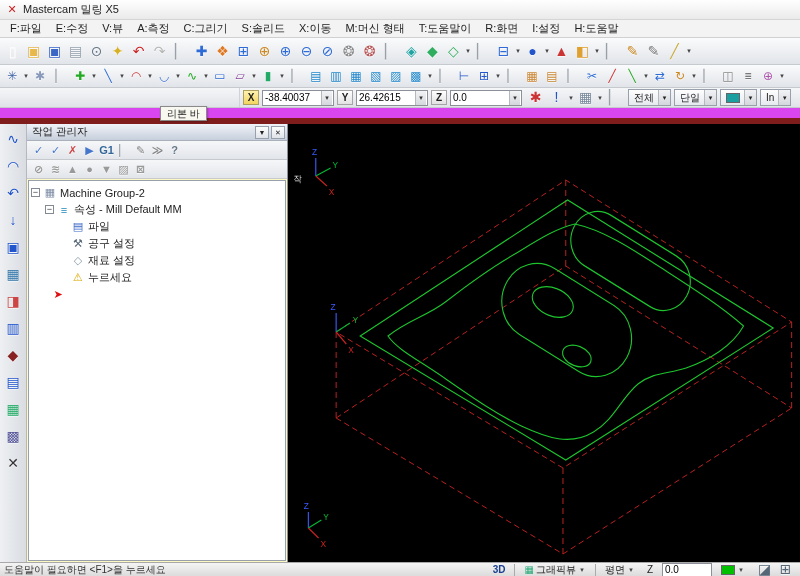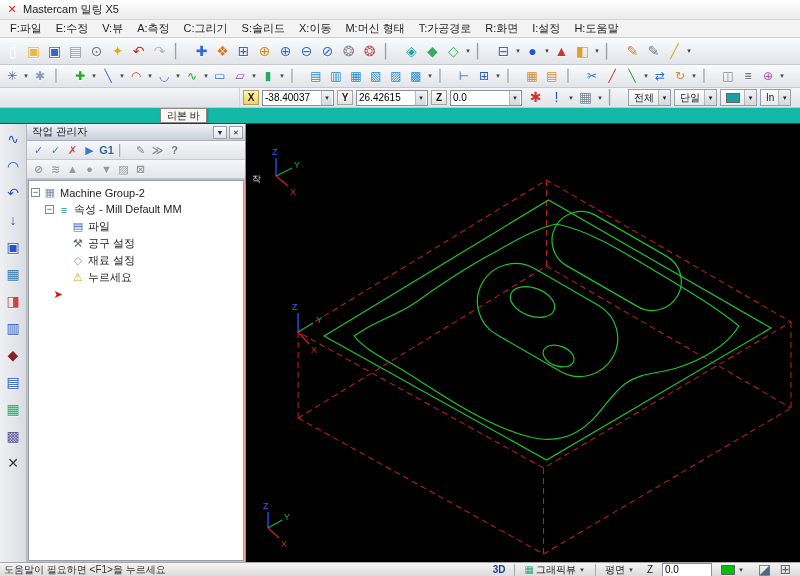--- a/index.html
+++ b/index.html
@@ -30,30 +30,30 @@
   .axis-btn.plain{background:linear-gradient(#ffffff,#e2e2e2);border-color:#a5a5a5}
   .coord-field{display:flex;align-items:center;background:#fff;border:1px solid #8c9099;height:16px;width:72px;flex:none}
   .coord-field input{border:none;outline:none;width:58px;font-size:10px;height:13px;padding:0 2px;font-family:inherit}
   .coord-field .dd2{width:11px;height:14px;background:linear-gradient(#f2f3f5,#d4d7dc);border-left:1px solid #b5b8bd;font-size:7px;text-align:center;line-height:14px;color:#333}
   .cb-icons{display:flex;align-items:center}
   .combo{display:flex;align-items:center;height:17px;border:1px solid #98a0ac;background:linear-gradient(#fefefe,#e6e9ee);font-size:10px;padding-left:5px;flex:none}
   .combo .dd2{width:12px;height:15px;margin-left:4px;background:linear-gradient(#f2f3f5,#d4d7dc);border-left:1px solid #b5b8bd;font-size:7px;text-align:center;line-height:15px}
   .swatch{width:14px;height:10px;border:1px solid #666;flex:none}
 
   
-  .ribbonrow{height:16px;background:#14b8a6;border-bottom:1px solid #7f1d1d;display:flex;align-items:center}
+  .ribbonrow{height:16px;background:#d946ef;border-bottom:6px solid #7f1d1d;display:flex;align-items:center}
   .ribbon-tip{margin-left:160px;background:#f8f8f0;border:1px solid #8a8a8a;padding:0 6px;font-size:10px;height:15px;line-height:14px;box-shadow:1px 1px 2px rgba(0,0,0,.25)}
 
   
   .main{height:438px;display:flex}
   .leftbar{width:27px;background:linear-gradient(90deg,#eef0f3,#d9dce1);border-right:1px solid #b5b9bf;display:flex;flex-direction:column;align-items:center;padding-top:4px;gap:5px;flex:none}
   .leftbar .g{width:21px;font-size:14px}
 
   
-  .panel{width:219px;background:#fca5a5;border-right:1px solid #8a8f99;display:flex;flex-direction:column;flex:none}
+  .panel{width:261px;background:#fef9c3;border-right:1px solid #8a8f99;display:flex;flex-direction:column;flex:none}
   .panel-header{height:17px;display:flex;align-items:center;background:linear-gradient(#f0f3f8,#c7cfdc);border-bottom:1px solid #aab0ba;padding:0 2px 0 5px;font-size:10.5px}
   .panel-header .sp{flex:1}
   .ph-btn{width:14px;height:13px;border:1px solid #98a0ac;background:linear-gradient(#fdfdfd,#dfe3e9);font-size:7px;line-height:11px;text-align:center;margin-left:2px}
   .tabs{height:18px;display:flex;align-items:flex-end;background:#dbdee4;padding-left:3px;border-bottom:1px solid #b8bcc4}
   .tab{padding:0 9px;font-size:10.5px;border:1px solid #9aa0a8;border-bottom:none;border-radius:2px 2px 0 0;margin-right:1px;line-height:16px}
   .tab.active{background:#fff;height:17px}
   .tab.inactive{background:linear-gradient(#e8eaee,#ccd0d7);color:#444;height:15px;line-height:14px}
   .ops-tools{display:flex;align-items:center;height:19px;background:linear-gradient(#f6f7f9,#e2e5ea);border-bottom:1px solid #c6c9ce;padding:0 3px}
   .ops-tools .tbi{height:17px}
   .ops-tools .g{width:17px;font-size:11px;font-weight:bold}
@@ -92,21 +92,21 @@
 <div class="menubar">
 
 <span class="menu-item">F:파일</span>
     <span class="menu-item">E:수정</span>
     <span class="menu-item">V:뷰</span>
     <span class="menu-item">A:측정</span>
     <span class="menu-item">C:그리기</span>
     <span class="menu-item">S:솔리드</span>
     <span class="menu-item">X:이동</span>
     <span class="menu-item">M:머신 형태</span>
-    <span class="menu-item">T:가공경로</span>
+    <span class="menu-item">T:도움말이</span>
     <span class="menu-item">R:화면</span>
     <span class="menu-item">I:설정</span>
     <span class="menu-item">H:도움말</span>
   </div>
 
 <div class="toolbar tb1">
 
 <span class="tbi">
       <span class="g" style="color: rgb(253, 253, 253);">▯</span>
     </span>

